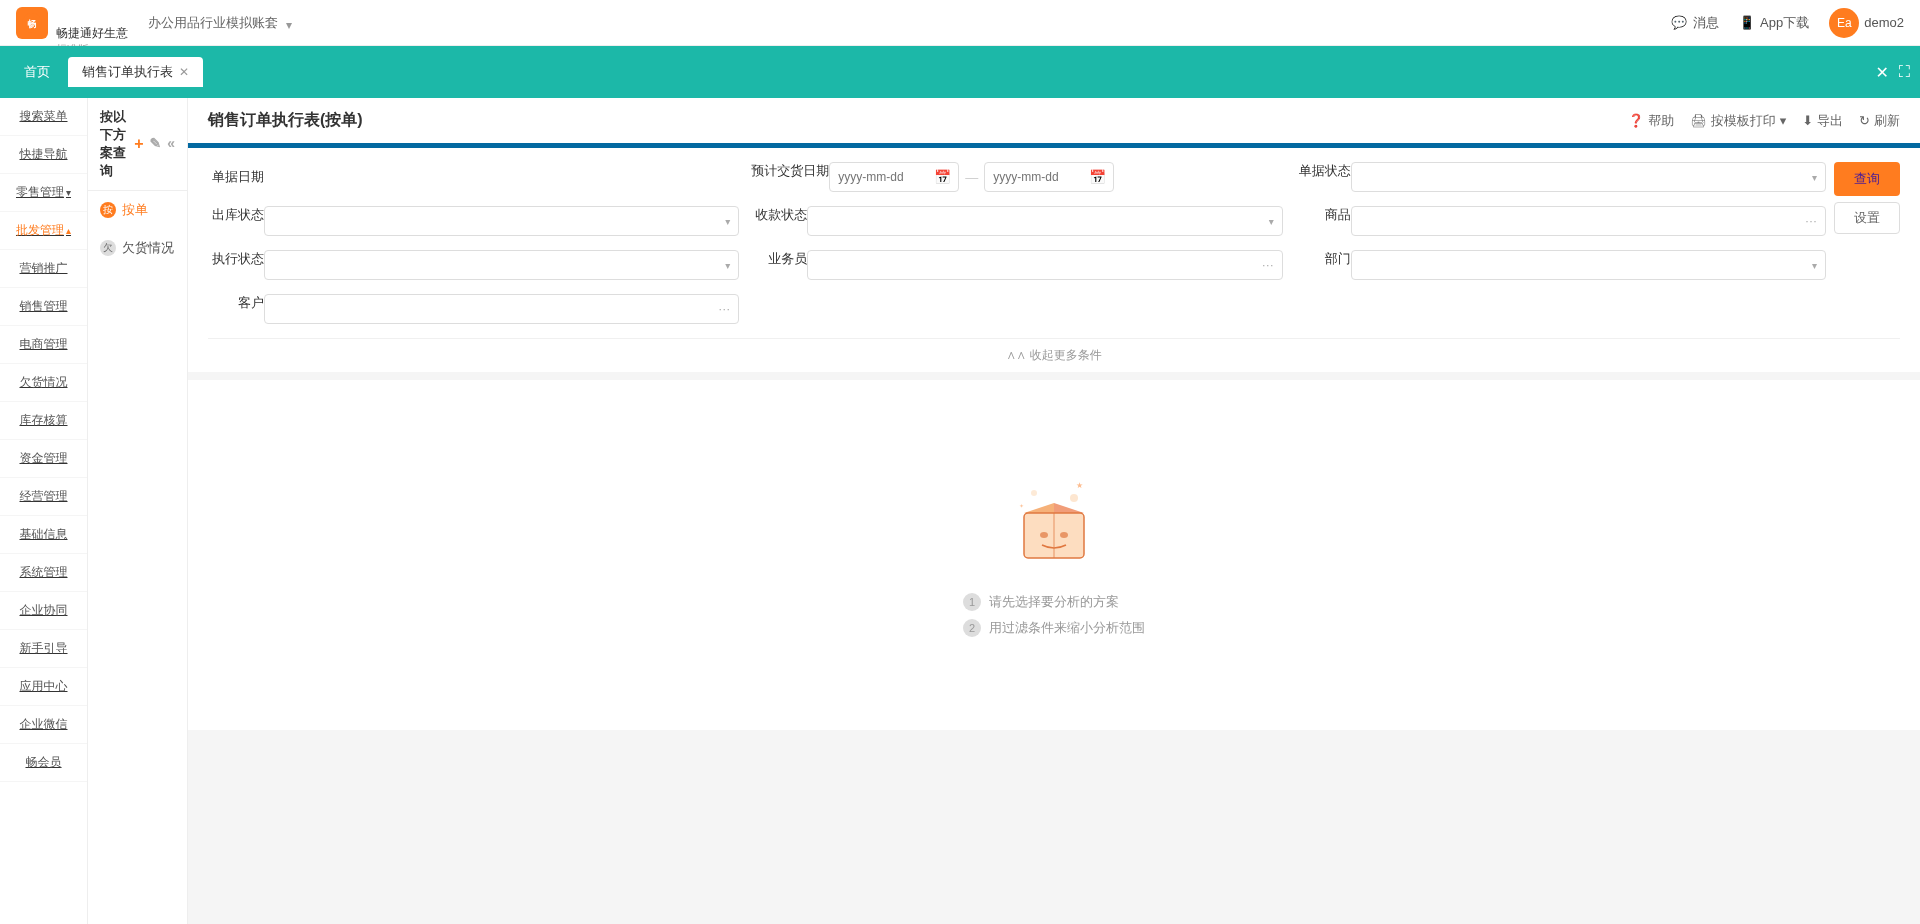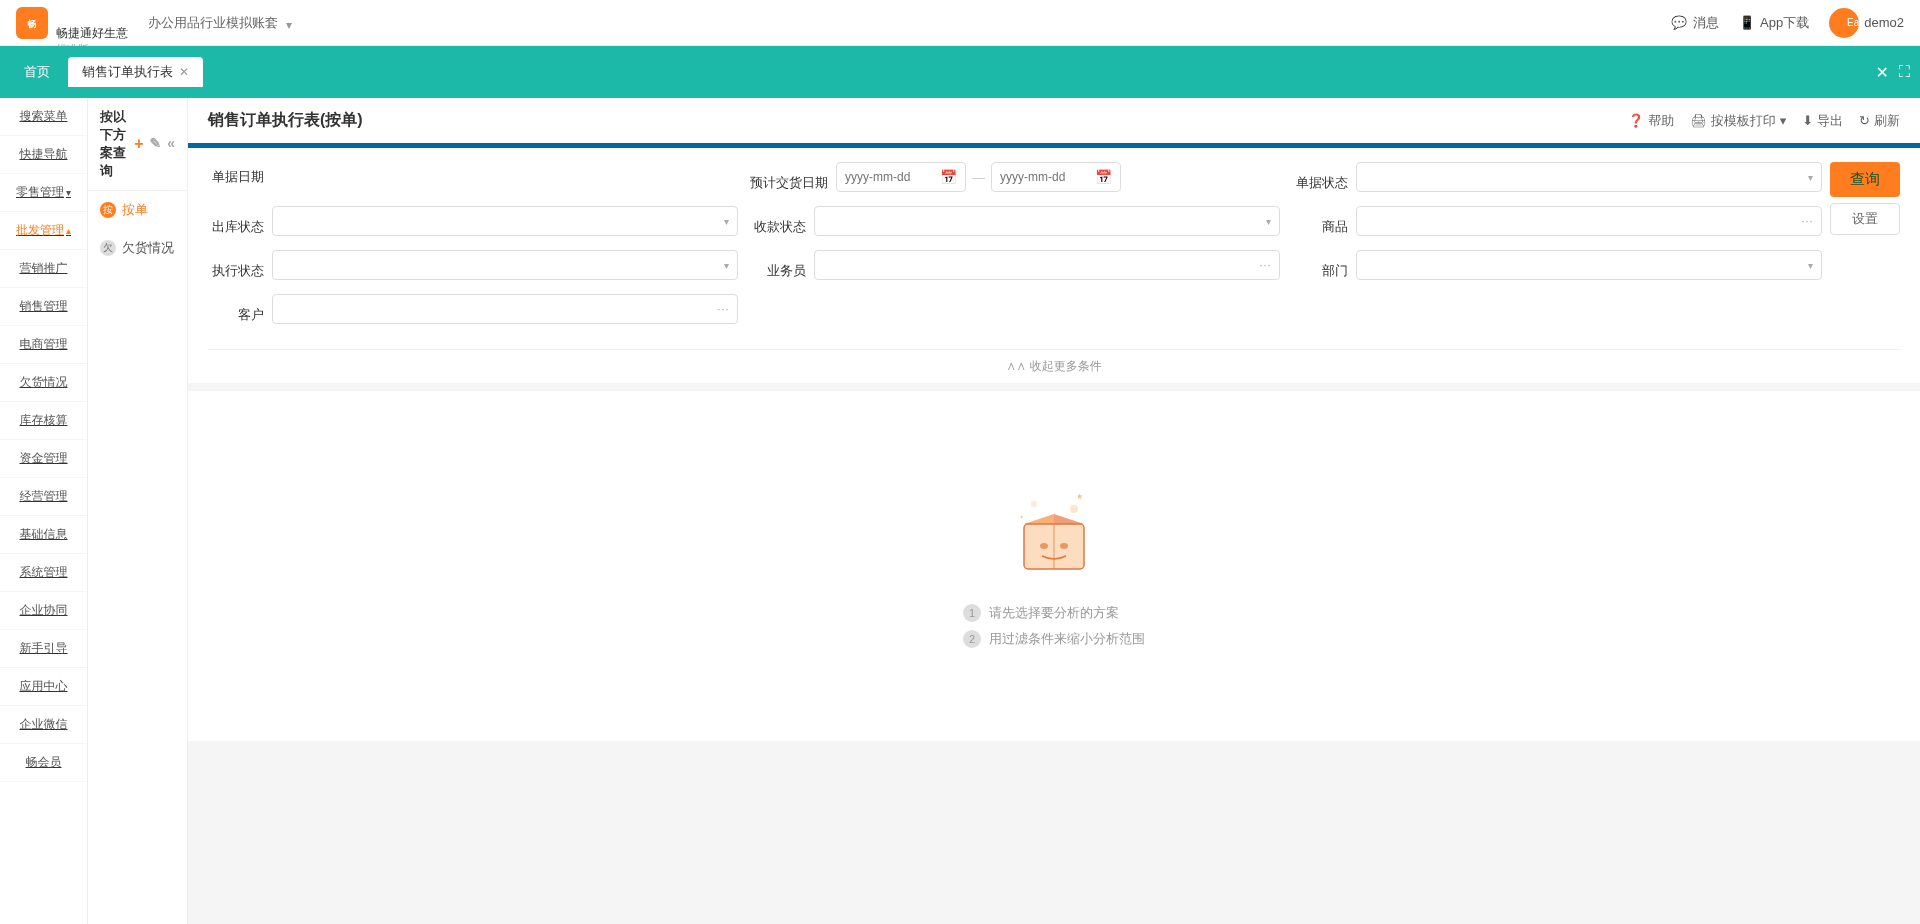--- a/index.html
+++ b/index.html
@@ -57,23 +57,23 @@
       color: #555;
       cursor: pointer;
     }
     .avatar {
       width: 30px;
       height: 30px;
       border-radius: 50%;
       background: #ff7c1f;
       display: flex;
       align-items: center;
-      justify-content: flex-end;
+      justify-content: center;
       color: white;
-      font-size: 10px;
+      font-size: 12px;
     }
 
     
     .tab-bar {
       height: 52px;
       background: #1cb8a8;
       display: flex;
       align-items: center;
       padding: 0 10px;
       flex-shrink: 0;
@@ -287,30 +287,30 @@
       font-size: 14px;
     }
 
     .collapse-btn {
       text-align: center;
       padding: 8px;
       color: #999;
       font-size: 12px;
       cursor: pointer;
       border-top: 1px solid #f0f0f0;
-      margin-top: 11px;
+      margin-top: 0;
     }
 
     .query-btn {
       background: #ff7c1f;
-      color: #14532d;
+      color: #4c1d95;
       border: none;
       border-radius: 4px;
       padding: 8px 20px;
-      font-size: 15px;
+      font-size: 13px;
       cursor: pointer;
       white-space: nowrap;
     }
     .settings-btn {
       background: #fff;
       color: #666;
       border: 1px solid #ddd;
       border-radius: 4px;
       padding: 6px 16px;
       font-size: 13px;
@@ -378,22 +378,22 @@
     }
     .filter-row-line {
       display: grid;
       grid-template-columns: repeat(3, 1fr);
       gap: 12px;
       margin-bottom: 14px;
       align-items: center;
     }
     .filter-cell {
       display: flex;
-      align-items: flex-end;
-      gap: 8px;
+      align-items: flex-start;
+      gap: 0;
     }
     .filter-cell-label {
       font-size: 13px;
       color: #333;
       white-space: nowrap;
       min-width: 56px;
       text-align: right;
     }
     .filter-cell-control {
       flex: 1;

